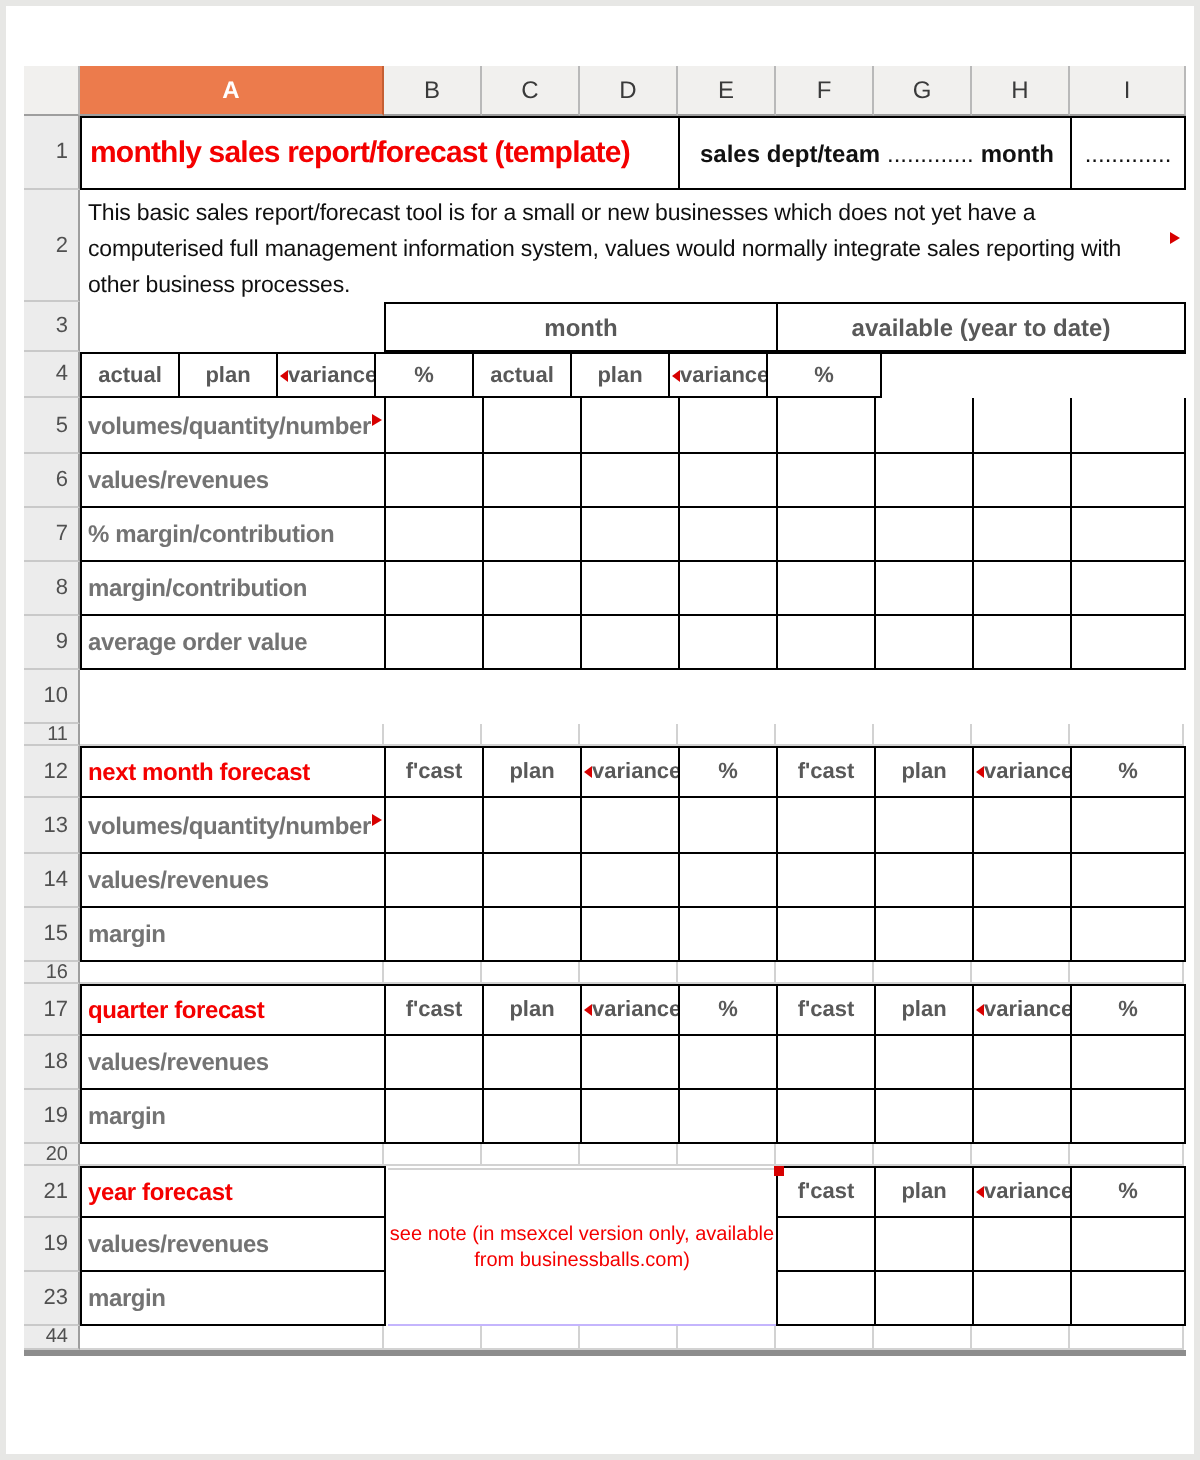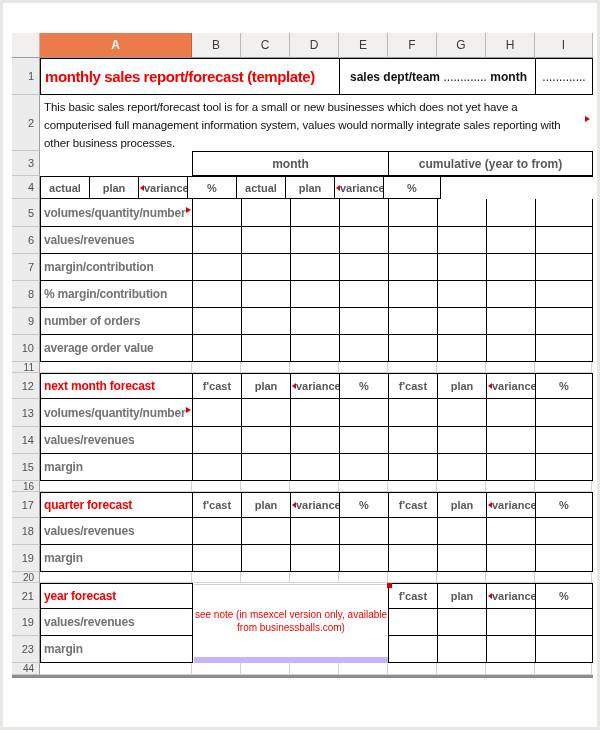--- a/index.html
+++ b/index.html
@@ -48,21 +48,21 @@
   .dotscell{display:flex;align-items:center;justify-content:center;font-size:12px;color:#111;
             white-space:nowrap;overflow:hidden}
   
   .desc{position:absolute;left:44px;top:98px;width:548px;font-size:11.5px;color:#101010;
         line-height:18px;letter-spacing:-0.1px}
   
   .gh{display:flex;align-items:center;justify-content:center;font-weight:bold;
       font-size:12px;color:#595959}
   
   .note{position:absolute;left:194px;top:584px;width:194px;height:79px;box-sizing:border-box;
-        border-top:1px solid #d2d2d2;border-bottom:6px solid #c4b5fd;
+        border-top:1px solid #d2d2d2;border-bottom:1px solid #c4b5fd;
         display:flex;align-items:center;justify-content:center;text-align:center;
         font-size:10px;line-height:13px;color:#f40000;background:#fff}
   .botbar{position:absolute;left:12px;top:675px;width:581px;height:3px;background:#8d8d8d}
 </style>
 </head>
 <body>
 
 <div id="page">
 
   <div class="edge" style="left:0;top:0;width:600px;height:3px"></div>
@@ -125,21 +125,21 @@
   <div class="desc">
     <div>This basic sales report/forecast tool is for a small or new businesses which does not yet have a</div>
     <div>computerised full  management information system, values would normally integrate sales reporting with</div>
     <div>other business processes.</div>
   </div>
   <span class="ovf" style="left:585px;top:116px"></span>
 
   <div class="block" style="left:192px;top:151px">
     <div class="br" style="height:24px">
       <div class="c gh" style="width:196px">month</div>
-      <div class="c gh" style="width:204px">cumulative (year to from)</div>
+      <div class="c gh" style="width:204px">available (year to date)</div>
     </div>
   </div>
 
   <div class="block" style="left:40px;top:176px">
     <div class="br" style="height:22px">
       <div class="c mh">
           <span>actual</span>
         </div>
       <div class="c mh">
           <span>plan</span>
@@ -187,47 +187,34 @@
         <div class="c"></div>
         <div class="c"></div>
         <div class="c"></div>
         <div class="c"></div>
         <div class="c"></div>
         <div class="c"></div>
         <div class="c ci"></div>
     </div>
     <div class="br" style="height:27px">
       <div class="c ca lbl">
+          <span>% margin/contribution</span>
+        </div>
+      <div class="c"></div>
+        <div class="c"></div>
+        <div class="c"></div>
+        <div class="c"></div>
+        <div class="c"></div>
+        <div class="c"></div>
+        <div class="c"></div>
+        <div class="c ci"></div>
+    </div>
+    <div class="br" style="height:27px">
+      <div class="c ca lbl">
           <span>margin/contribution</span>
-        </div>
-      <div class="c"></div>
-        <div class="c"></div>
-        <div class="c"></div>
-        <div class="c"></div>
-        <div class="c"></div>
-        <div class="c"></div>
-        <div class="c"></div>
-        <div class="c ci"></div>
-    </div>
-    <div class="br" style="height:27px">
-      <div class="c ca lbl">
-          <span>% margin/contribution</span>
-        </div>
-      <div class="c"></div>
-        <div class="c"></div>
-        <div class="c"></div>
-        <div class="c"></div>
-        <div class="c"></div>
-        <div class="c"></div>
-        <div class="c"></div>
-        <div class="c ci"></div>
-    </div>
-    <div class="br" style="height:27px">
-      <div class="c ca lbl">
-          <span>number of orders</span>
         </div>
       <div class="c"></div>
         <div class="c"></div>
         <div class="c"></div>
         <div class="c"></div>
         <div class="c"></div>
         <div class="c"></div>
         <div class="c"></div>
         <div class="c ci"></div>
     </div>

